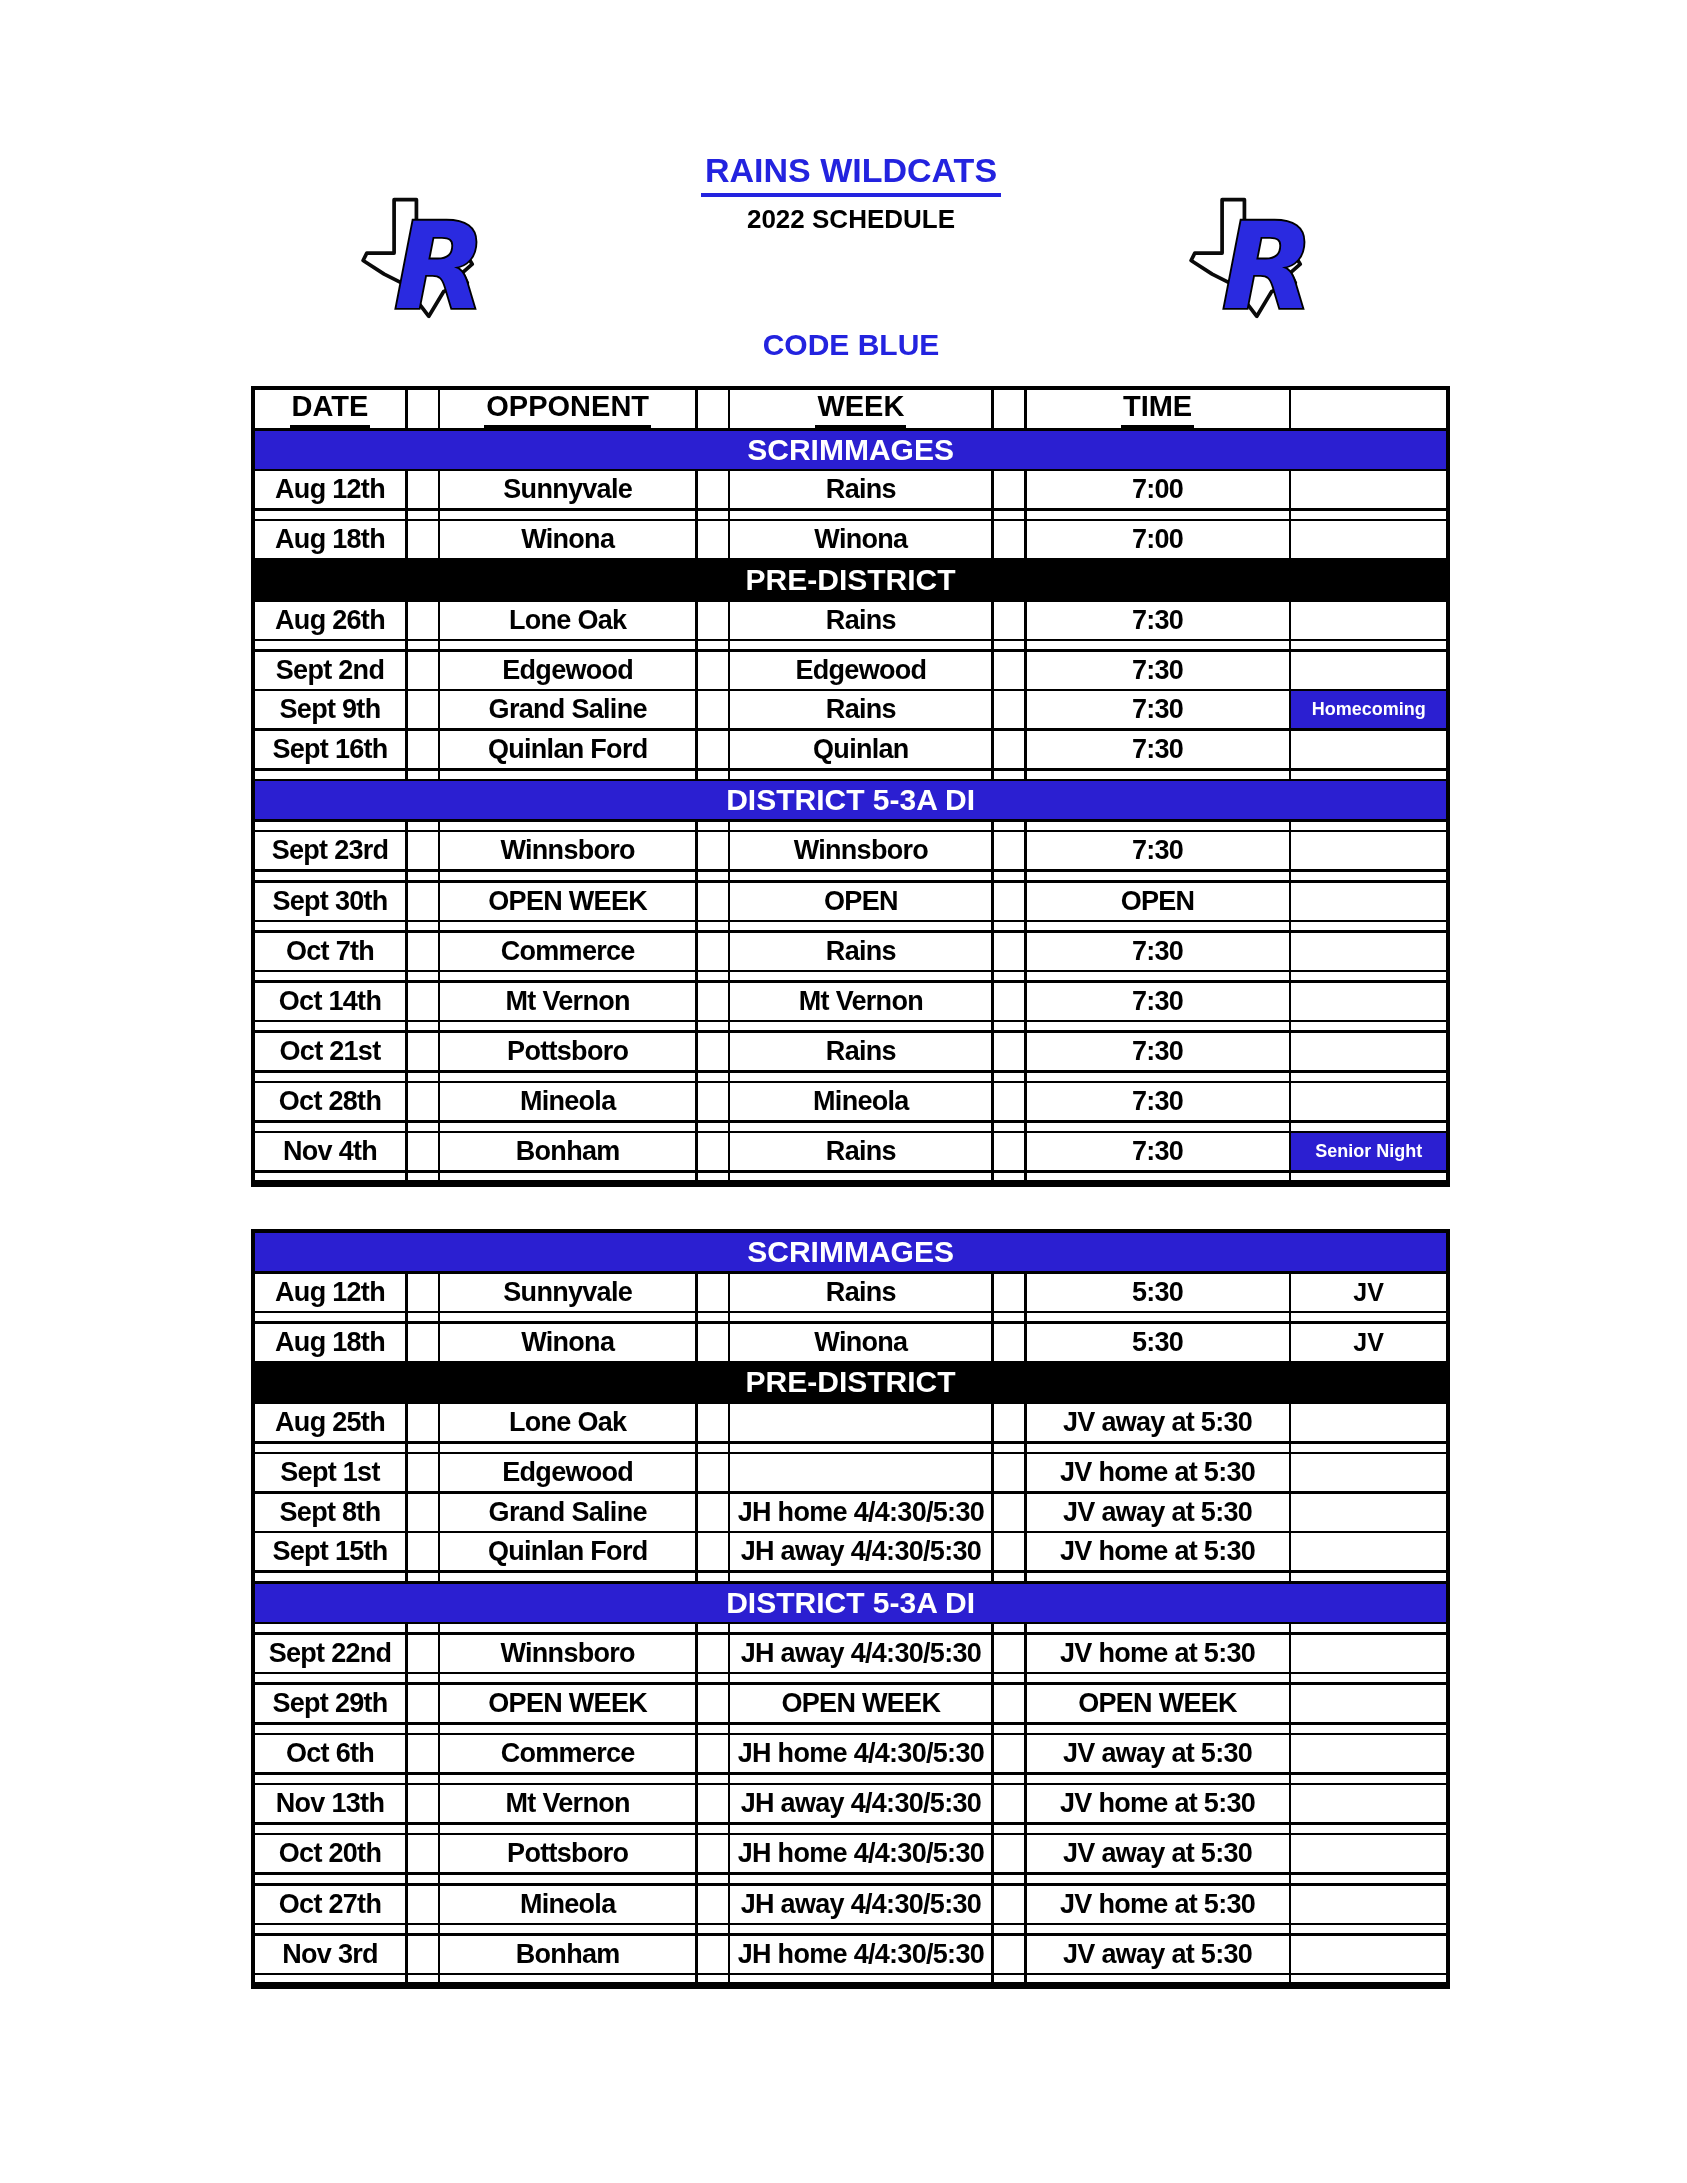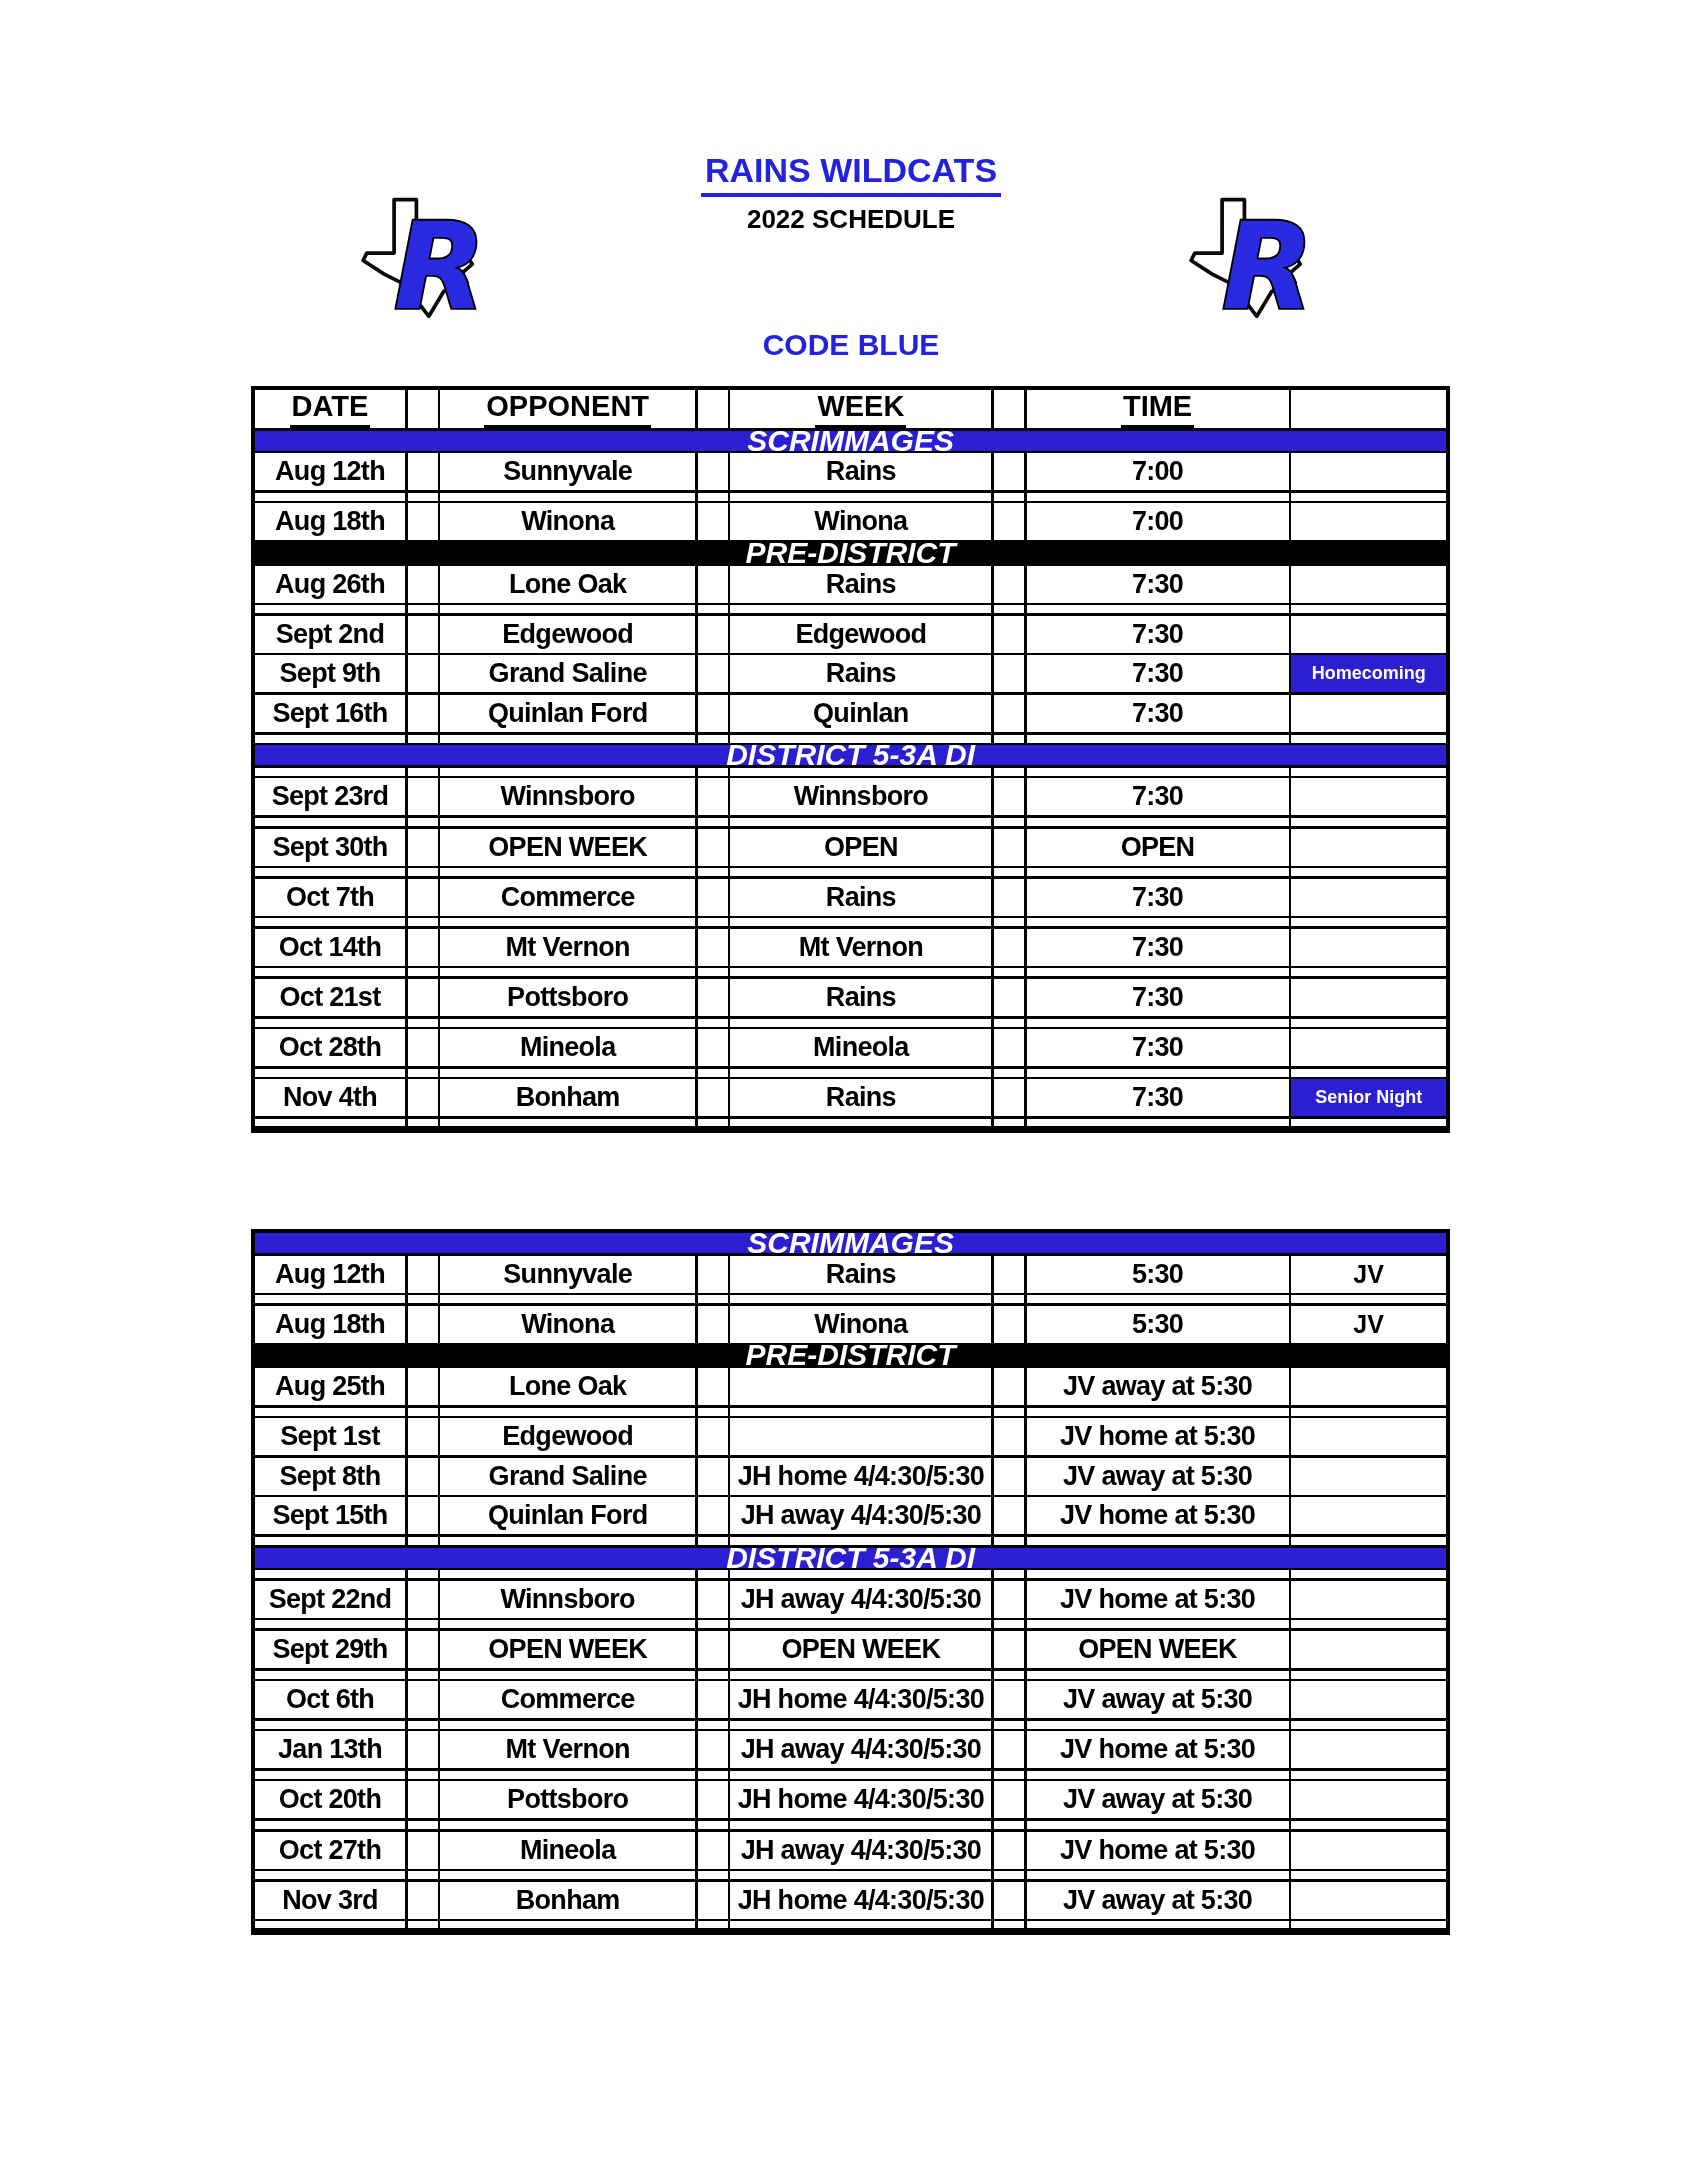--- a/index.html
+++ b/index.html
@@ -29,21 +29,21 @@
   #subvarsity-table{top:1229px;}
   .trow{
     display:grid;
     grid-template-columns:150px 30px 255px 30px 261px 30px 262px 155px;
     column-gap:2.6px;
     margin-top:2.6px;
   }
   .trow:first-child{margin-top:0;}
   .row-header{height:38px;}
   .row-title{height:41px;}
-  .row-band{height:20px;font-style:italic;}
+  .row-band{height:38px;}
   .row-game{height:37px;}
   .row-spacer{height:8px;}
   .row-end{height:6.6px;}
   .cell{
     background:#fff;
     display:flex;align-items:center;justify-content:center;
     overflow:hidden;white-space:pre;
     color:#000;font-weight:bold;
   }
   .hdr-cell{font-size:29px;}
@@ -509,21 +509,21 @@
         <div class="cell"></div>
         <div class="cell"></div>
         <div class="cell"></div>
         <div class="cell"></div>
         <div class="cell"></div>
         <div class="cell"></div>
         <div class="cell"></div>
         <div class="cell"></div>
       </div>
       <div class="trow row-game">
-        <div class="cell c-txt">Jan 13th</div>
+        <div class="cell c-txt">Nov 13th</div>
         <div class="cell "></div>
         <div class="cell c-txt">Mt Vernon</div>
         <div class="cell "></div>
         <div class="cell c-txt">JH away 4/4:30/5:30</div>
         <div class="cell "></div>
         <div class="cell c-txt">JV home at 5:30</div>
         <div class="cell "></div>
       </div>
       <div class="trow row-spacer">
         <div class="cell"></div>

